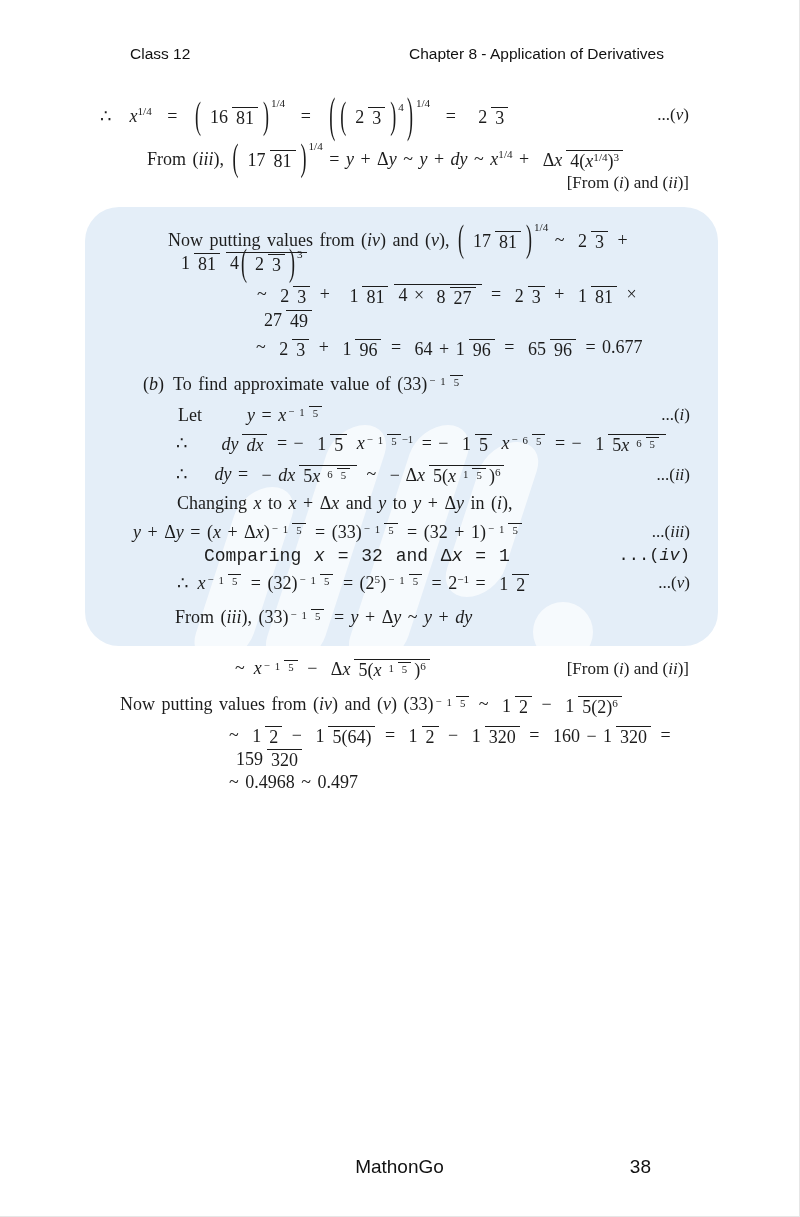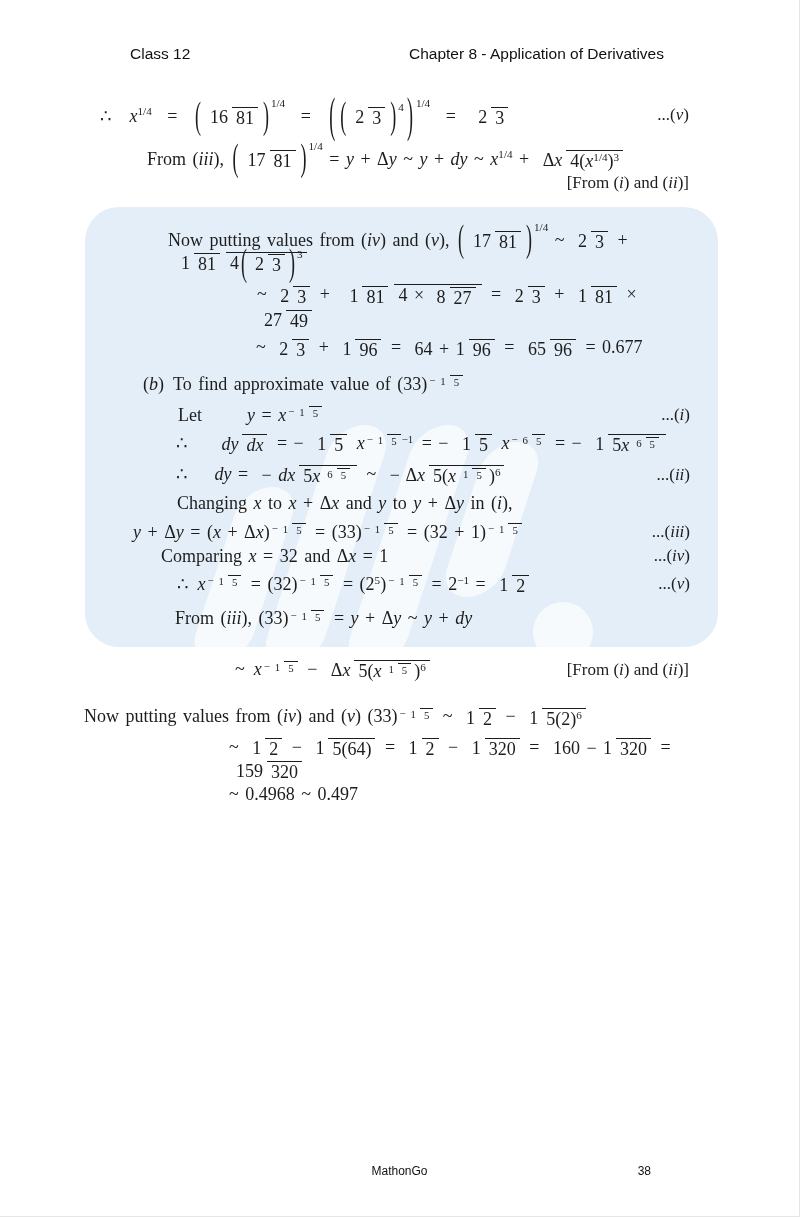--- a/index.html
+++ b/index.html
@@ -40,21 +40,21 @@
     position:relative;margin:14px 0 0 85px;width:633px;box-sizing:border-box;
     border-radius:34px;padding:20px 0 18px 0;overflow:hidden;
   }
   
   .wm{position:absolute;left:0;top:0;width:100%;height:100%;z-index:0;pointer-events:none;}
   .wb{position:absolute;width:58px;background:rgba(255,255,255,0.68);border-radius:29px;transform:skewX(-18deg);}
   .wd{position:absolute;width:60px;height:60px;background:rgba(255,255,255,0.68);border-radius:50%;}
   
   .ftr{
     position:absolute;left:0;bottom:38px;width:100%;
-    font-family:"Liberation Sans", sans-serif;font-size:12px;color:#111;
+    font-family:"Liberation Sans", sans-serif;font-size:19px;color:#111;
   }
   .ftr .brand{display:block;text-align:center;}
   .ftr .pg{position:absolute;right:148px;top:0;}
 </style>
 </head>
 <body style="color: rgb(28, 28, 28);">
 
 <div class="hdr">
   <span>Class 12</span>
   <span>Chapter 8 - Application of Derivatives</span>
@@ -217,21 +217,21 @@
               <span class="de">5</span>
             </span></span> = (33)<span class="sf">−<span class="fr">
               <span class="nu">1</span>
               <span class="de">5</span>
             </span></span> = (32 + 1)<span class="sf">−<span class="fr">
               <span class="nu">1</span>
               <span class="de">5</span>
             </span></span></span>
         <span class="rt">...(<i>iii</i>)</span>
       </div>
-      <div class="mrow" style="padding-left: 76px; margin-top: 3px;">
+      <div class="mrow" style="padding-left: 119px; margin-top: 3px; font-family: Liberation Mono, monospace;">
         <span class="math">Comparing <i>x</i> = 32 and Δ<i>x</i> = 1</span>
         <span class="rt">...(<i>iv</i>)</span>
       </div>
       <div class="mrow" style="padding-left: 92px; margin-top: 6px;">
         <span class="math">∴ <i>x</i><span class="sf">−<span class="fr">
               <span class="nu">1</span>
               <span class="de">5</span>
             </span></span> = (32)<span class="sf">−<span class="fr">
               <span class="nu">1</span>
               <span class="de">5</span>
@@ -260,21 +260,21 @@
             <span class="de">5</span>
           </span></span> − <span class="fr">
           <span class="nu">Δ<i>x</i></span>
           <span class="de">5(<i>x</i><span class="sf"><span class="fr">
                 <span class="nu">1</span>
                 <span class="de">5</span>
               </span></span>)<sup class="s">6</sup></span>
         </span></span>
       <span class="rt">[From (<i>i</i>) and (<i>ii</i>)]</span>
     </div>
-    <div class="mrow" style="padding-left: 84px; margin-top: 25px;">
+    <div class="mrow" style="padding-left: 120px; margin-top: 14px;">
       <span class="math">Now putting values from (<i>iv</i>) and (<i>v</i>) (33)<span class="sf">−<span class="fr">
             <span class="nu">1</span>
             <span class="de">5</span>
           </span></span> ~ <span class="fr">
           <span class="nu">1</span>
           <span class="de">2</span>
         </span> − <span class="fr">
           <span class="nu">1</span>
           <span class="de">5(2)<sup class="s">6</sup></span>
         </span></span>

